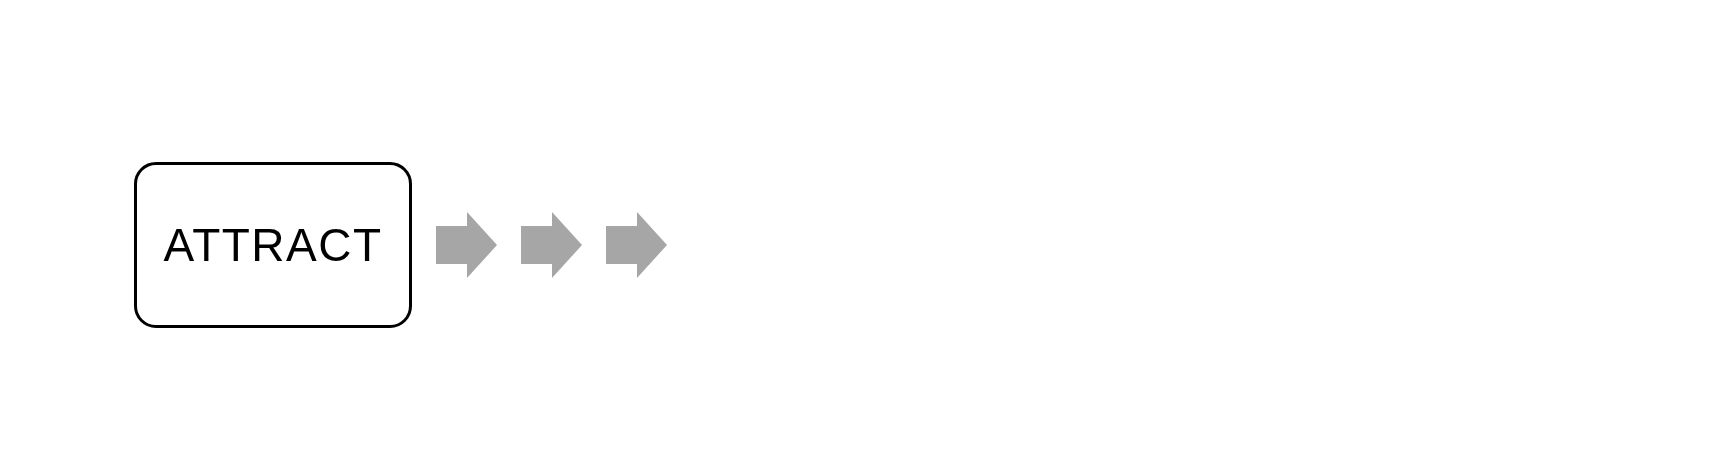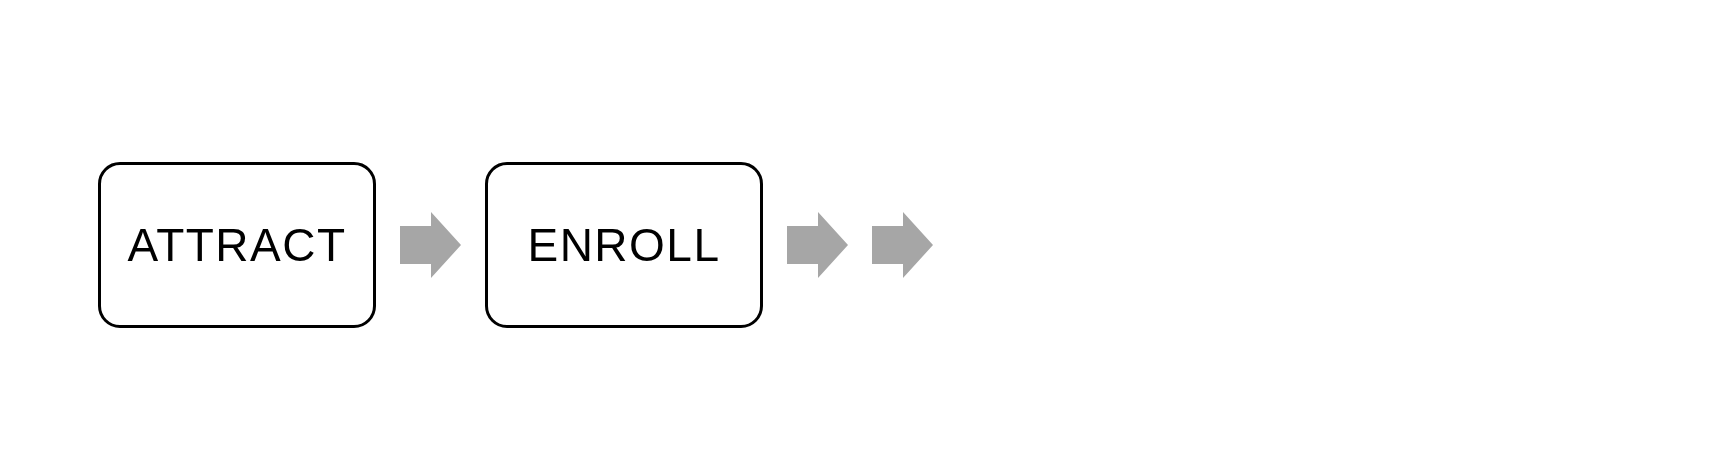--- a/index.html
+++ b/index.html
@@ -11,20 +11,21 @@
     height: 472px;
     background: #ffffff;
     font-family: "Liberation Sans", sans-serif;
     overflow: hidden;
   }
   .canvas {
     position: relative;
     width: 1652px;
     height: 472px;
     background: #ffffff;
+    margin-left: 36px;
   }
   .flow-row {
     position: absolute;
     left: 98px;
     top: 162px;
     height: 166px;
     display: flex;
     flex-direction: row;
     align-items: center;
     gap: 24px;
@@ -63,23 +64,20 @@
   <div class="flow-row">
 
     <div class="stage-box">
       <span class="stage-label">ATTRACT</span>
     </div>
 
     <svg class="flow-arrow" viewBox="0 0 61 66">
       <polygon points="0,14 31,14 31,0 61,33 31,66 31,52 0,52" fill="#a6a6a6"></polygon>
     </svg>
 
-    <div class="stage-box">
-      <span class="stage-label">ENROLL</span>
-    </div>
 
     <svg class="flow-arrow" viewBox="0 0 61 66">
       <polygon points="0,14 31,14 31,0 61,33 31,66 31,52 0,52" fill="#a6a6a6"></polygon>
     </svg>
 
 
     <svg class="flow-arrow" viewBox="0 0 61 66">
       <polygon points="0,14 31,14 31,0 61,33 31,66 31,52 0,52" fill="#a6a6a6"></polygon>
     </svg>
 

